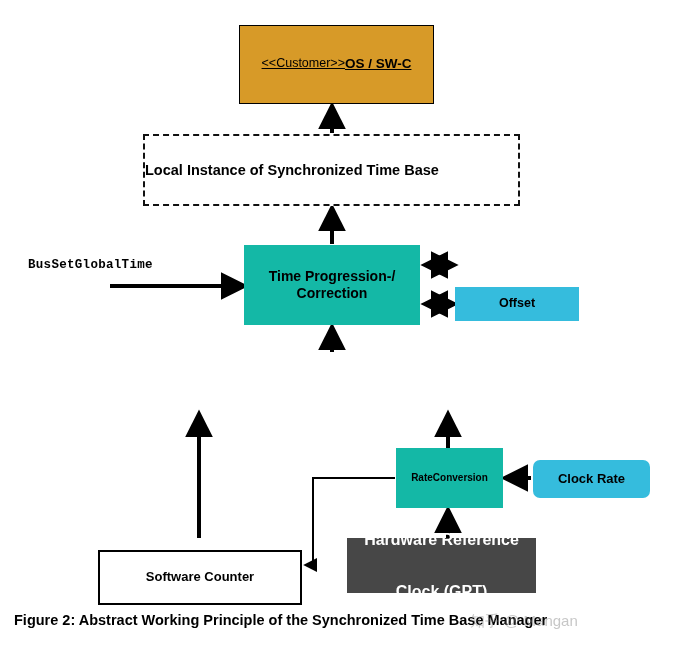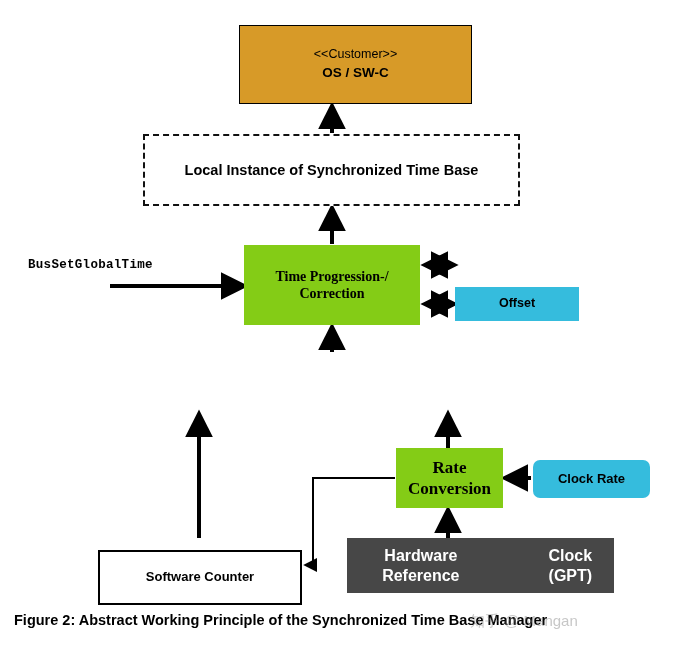--- a/index.html
+++ b/index.html
@@ -25,82 +25,81 @@
     justify-content: center;
     text-align: center;
     line-height: 1.25;
     font-weight: bold;
     color: #000000;
   }
   
   #node-customer {
     left: 239px;
     top: 25px;
-    width: 233px;
+    width: 195px;
     height: 79px;
     background: #d79a28;
     border: 1px solid #000000;
-    flex-direction: column;
+    flex-direction: row;
     font-size: 13px;
+    text-decoration: underline;
   }
   #node-customer .line1 {
     font-weight: normal;
     font-size: 12.5px;
     padding-bottom: 2px;
   }
   #node-customer .line2 {
     font-weight: bold;
     font-size: 13.5px;
   }
   
   .dashed-box {
     position: absolute;
     box-sizing: border-box;
     border: 2px dashed #111111;
     background: #ffffff;
     display: flex;
     align-items: center;
-    justify-content: center;
     font-weight: bold;
     font-size: 14.5px;
     color: #000000;
   }
   #node-local-instance {
     left: 143px;
     top: 134px;
     width: 377px;
     height: 72px;
   }
   #node-virtual-local-time {
     left: 130px;
     top: 352px;
     width: 408px;
     height: 60px;
   }
   
   .grey-box {
-    background: #84cc16;
+    background: #14b8a6;
     border: none;
-    font-family: Liberation Serif, serif;
   }
   #node-time-progression {
     left: 244px;
     top: 245px;
     width: 176px;
     height: 80px;
     font-size: 14px;
     flex-direction: column;
   }
   #node-rate-conversion {
     left: 396px;
     top: 448px;
     width: 107px;
     height: 60px;
-    font-size: 17px;
-    flex-direction: column;
+    font-size: 10px;
+    flex-direction: row;
   }
   
   .cyan-box {
     background: #35bcdd;
     border: none;
     font-size: 12.5px;
   }
   #node-rate-deviation {
     left: 455px;
     top: 246px;
@@ -129,26 +128,26 @@
     height: 55px;
     background: #ffffff;
     border: 2px solid #000000;
     font-size: 13px;
     margin-top: 12px;
   }
   
   #node-hardware-clock {
     left: 347px;
     top: 538px;
-    width: 267px;
+    width: 189px;
     height: 55px;
     background: #474747;
     color: #ffffff;
     font-size: 16px;
-    flex-direction: row;
+    flex-direction: column;
     gap: 32px;
   }
   
   #label-bussetglobaltime {
     position: absolute;
     left: 28px;
     top: 258px;
     font-family: "Liberation Mono", "DejaVu Sans Mono", monospace;
     font-weight: bold;
     font-size: 12.5px;

